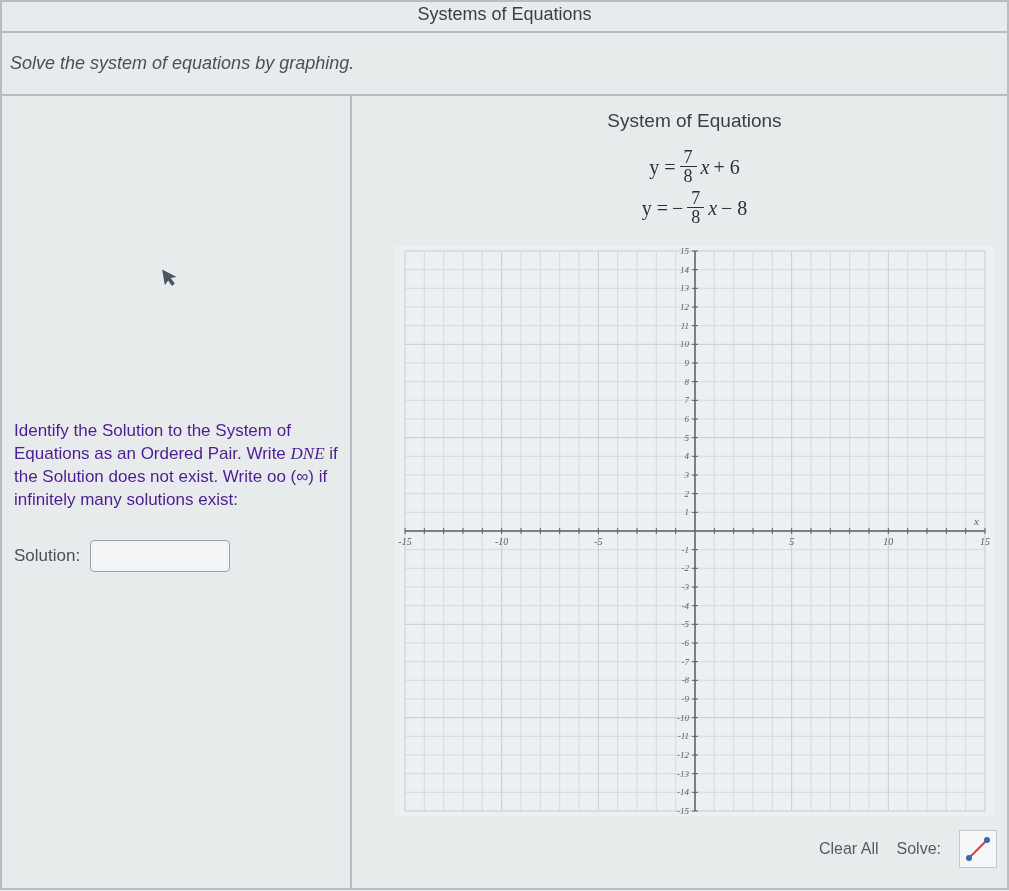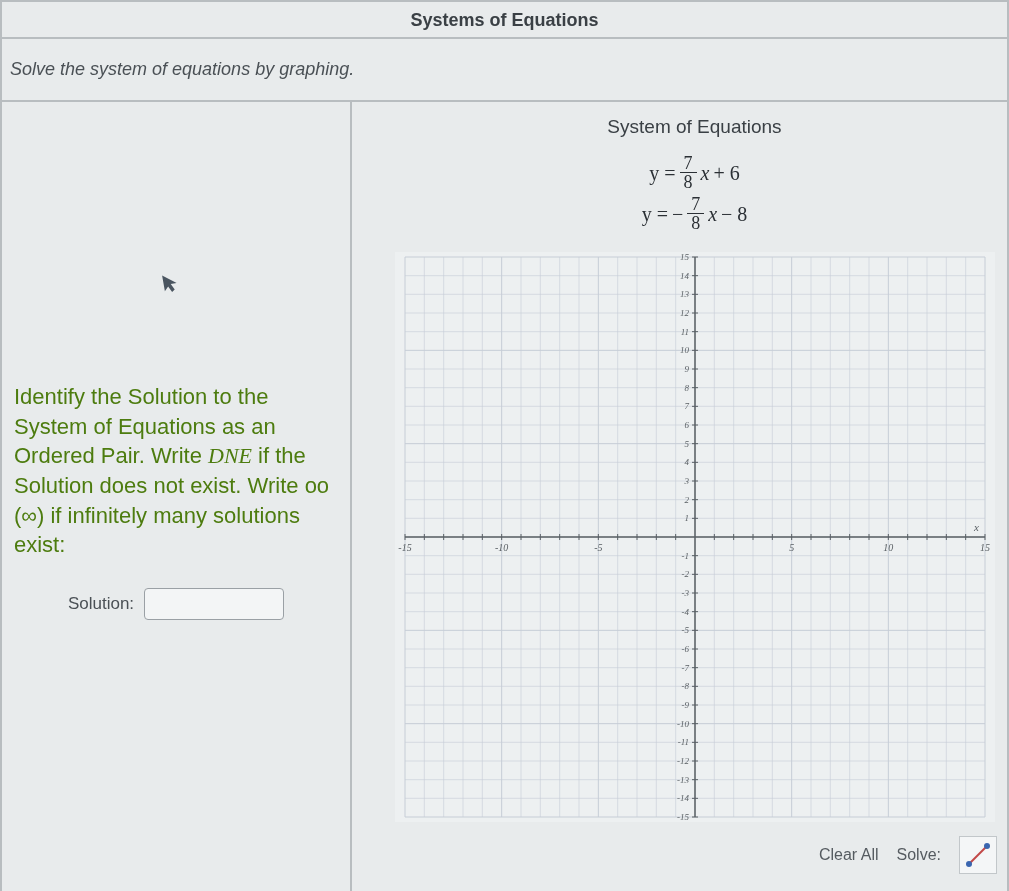--- a/index.html
+++ b/index.html
@@ -5,23 +5,23 @@
     * { box-sizing: border-box; margin: 0; padding: 0; }
     body {
       font-family: Arial, sans-serif;
       background: #e8ebec;
       color: #4a5055;
       width: 1009px;
     }
     .container { border: 2px solid #b8bdc0; }
     .title-row {
       text-align: center;
-      font-weight: bold;
+      font-weight: normal;
       font-size: 18px;
-      padding: 8px 0 6px;
+      padding: 2px 0 6px;
       border-bottom: 2px solid #b8bdc0;
       color: #3a4045;
     }
     .instruction-row {
       font-style: italic;
       font-size: 18px;
       padding: 20px 8px;
       border-bottom: 2px solid #b8bdc0;
       color: #4a5055;
     }
@@ -33,23 +33,23 @@
       position: relative;
     }
     .cursor-icon {
       position: absolute;
       top: 170px;
       left: 160px;
       font-size: 20px;
       color: #4a5560;
       transform: rotate(-10deg);
     }
-    .prompt-text { font-size: 22px; color: #4d7c0f; line-height: 1.35; }
+    .prompt-text { font-size: 17px; color: #4c1d95; line-height: 1.35; margin-top: 44px; }
     .prompt-text .dne { font-style: italic; font-family: 'Times New Roman', serif; }
-    .solution-row { margin-top: 28px; display: flex; align-items: center; gap: 10px; font-size: 17px; justify-content: center; }
+    .solution-row { margin-top: 28px; display: flex; align-items: center; gap: 10px; font-size: 17px; }
     .solution-input {
       width: 140px; height: 32px;
       border: 1px solid #9aa0a5;
       border-radius: 4px;
       background: #f3f5f6;
       padding: 0 8px;
       font-size: 15px;
     }
     .right-panel { flex: 1; padding: 14px 10px 20px; margin-left: 30px; }
     .right-title { text-align: center; font-size: 19px; color: #3a4045; margin-bottom: 16px; }

